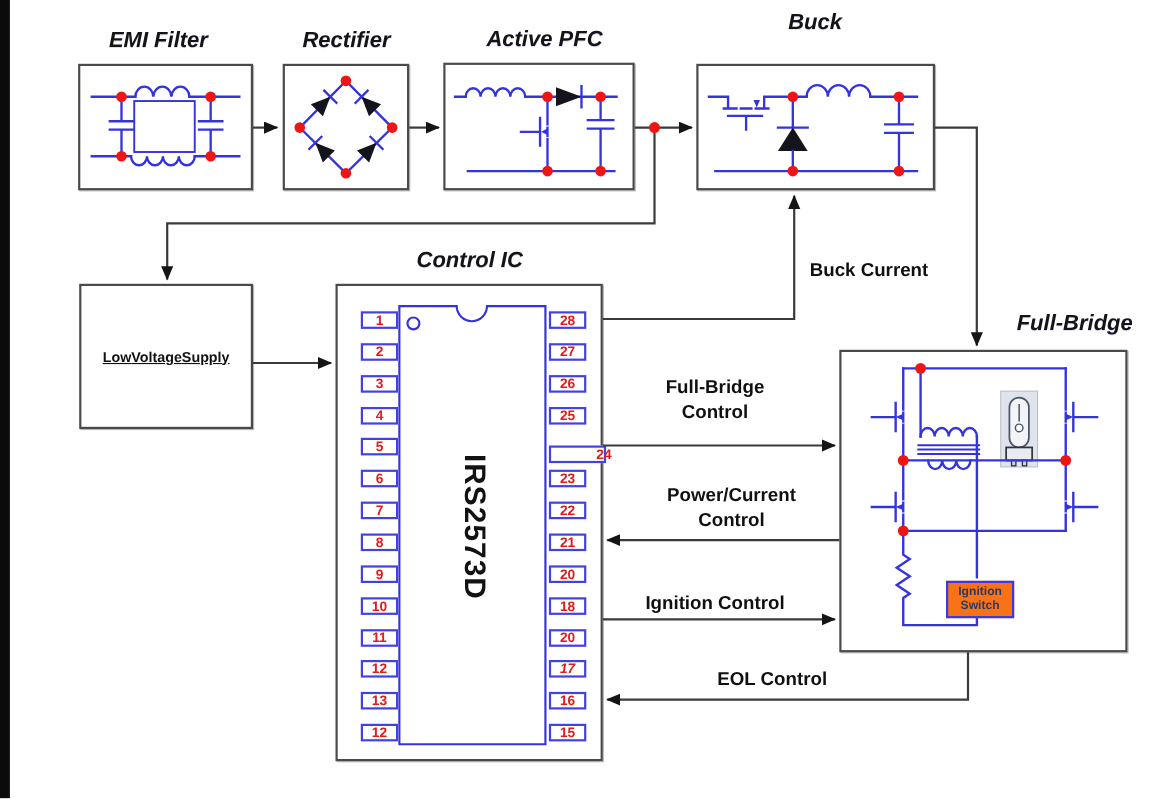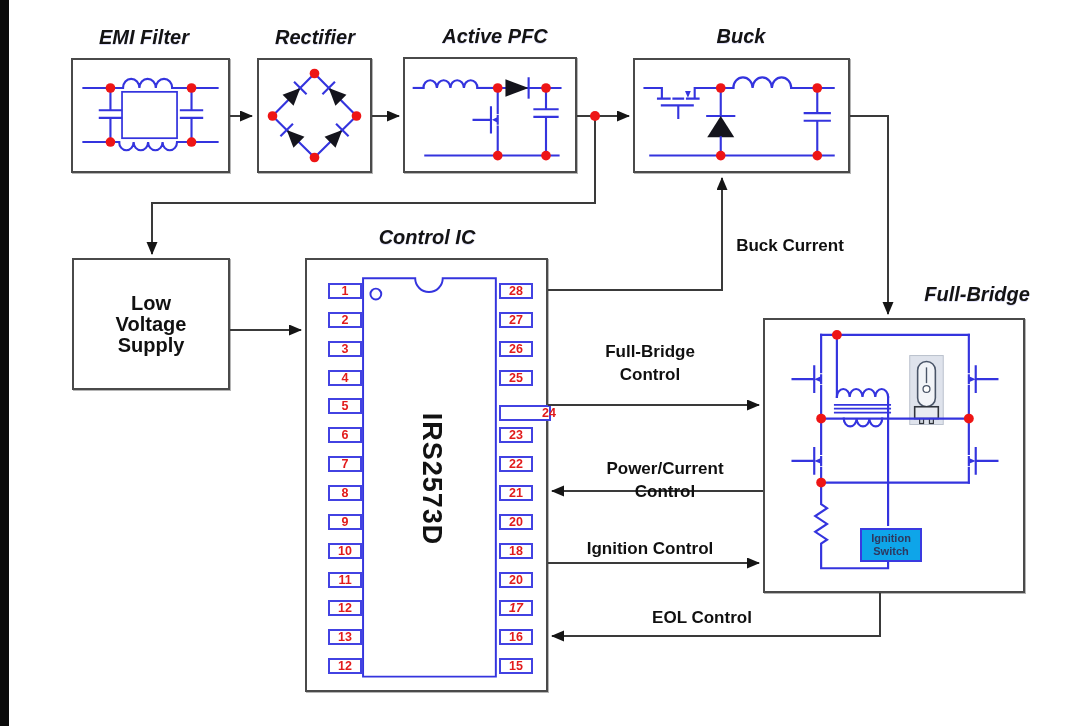--- a/index.html
+++ b/index.html
@@ -18,51 +18,51 @@
           line-height:23px;z-index:6;white-space:nowrap;}
   .slabel span{display:block;}
   
   .w{stroke:var(--blue);stroke-width:2.2;fill:none;stroke-linecap:square;}
   .wthin{stroke:var(--blue);stroke-width:1.8;fill:none;}
   .bfill{fill:#14141c;stroke:none;}
   .blufill{fill:var(--blue);stroke:none;}
   .dot{fill:var(--red);stroke:none;}
   .conn{stroke:var(--conn);stroke-width:2;fill:none;}
   
-  #lvs-block{display:flex;flex-direction:column;align-items:center;justify-content:center;
-             font-weight:bold;font-size:20px;line-height:21px;color:#111;text-align:center;}
+  #lvs-block{display:flex;flex-direction:row;align-items:center;justify-content:center;
+             font-weight:bold;font-size:13px;line-height:21px;color:#111;text-align:center;text-decoration:underline;}
   
   #ic-block{z-index:1;}
   .pin{position:absolute;width:34px;height:16px;border:2px solid #4242e2;box-sizing:border-box;
        background:#fff;color:var(--pinred);font-weight:bold;font-size:12.5px;line-height:12px;
        display:flex;align-items:center;justify-content:center;}
   #pins-left,#pins-right{position:absolute;top:0;width:34px;height:100%;}
   #pins-left{left:21px;} #pins-right{left:192px;}
   #chip-label{position:absolute;left:15px;top:204px;width:220px;height:30px;text-align:center;
               font-weight:bold;font-size:27px;letter-spacing:1px;color:#121212;
               transform:rotate(90deg);}
   #ic-body-svg{position:absolute;left:0;top:0;}
   
   #fb-block{z-index:1;}
   #ign-switch{position:absolute;left:95px;top:208px;width:62px;height:34px;border:2px solid #3a3ae0;
-              background:#0ea5e9;box-sizing:border-box;z-index:3;display:flex;flex-direction:column;
+              background:#f97316;box-sizing:border-box;z-index:3;display:flex;flex-direction:column;
               align-items:center;justify-content:center;font-weight:bold;font-size:11px;
               line-height:13px;color:#2e3860;text-align:center;}
   #conn-overlay{position:absolute;left:0;top:0;z-index:5;pointer-events:none;}
 </style>
 </head>
 <body>
 
 <div id="canvas">
   <div class="edgebar"></div>
 
   <div class="btitle" style="left:44px;top:26px;width:200px;">EMI Filter</div>
   <div class="btitle" style="left:215px;top:26px;width:200px;">Rectifier</div>
   <div class="btitle" style="left:395px;top:25px;width:200px;">Active PFC</div>
-  <div class="btitle" style="left:641px;top:25px;width:200px;">Buck</div>
+  <div class="btitle" style="left:641px;top:9px;width:200px;">Buck</div>
   <div class="btitle" style="left:327px;top:226px;width:200px;">Control IC</div>
   <div class="btitle" style="left:877px;top:283px;width:200px;">Full-Bridge</div>
 
   <div class="blk-box" id="emi-block" style="left:71px;top:58px;width:159px;height:115px;">
     <svg viewBox="0 0 159 115">
       <g>
         <path class="w" d="M10,29 H51"></path>
           <path class="w" d="M102,29 H149"></path>
         <path class="w" d="M10,85 H47"></path>
           <path class="w" d="M107,85 H149"></path>
@@ -294,19 +294,19 @@
     <path class="conn" marker-end="url(#ah)" d="M548,563 H759"></path>
     <path class="conn" marker-end="url(#ah)" d="M880,593 V636 H552"></path>
     <circle class="dot" cx="595" cy="116" r="5"></circle>
   </svg>
 
   <div class="slabel" style="left:715px;top:234px;width:150px;">Buck Current</div>
   <div class="slabel" style="left:570px;top:340px;width:160px;">
     <span>Full-Bridge</span>
     <span>Control</span>
   </div>
-  <div class="slabel" style="left:585px;top:438px;width:160px;margin-top:19px;">
+  <div class="slabel" style="left:585px;top:438px;width:160px;">
     <span>Power/Current</span>
     <span>Control</span>
   </div>
   <div class="slabel" style="left:612px;top:606px;width:180px;">EOL Control</div>
   <div class="slabel" style="left:555px;top:537px;width:190px;">Ignition Control</div>
 </div>
 
 </body></html>

